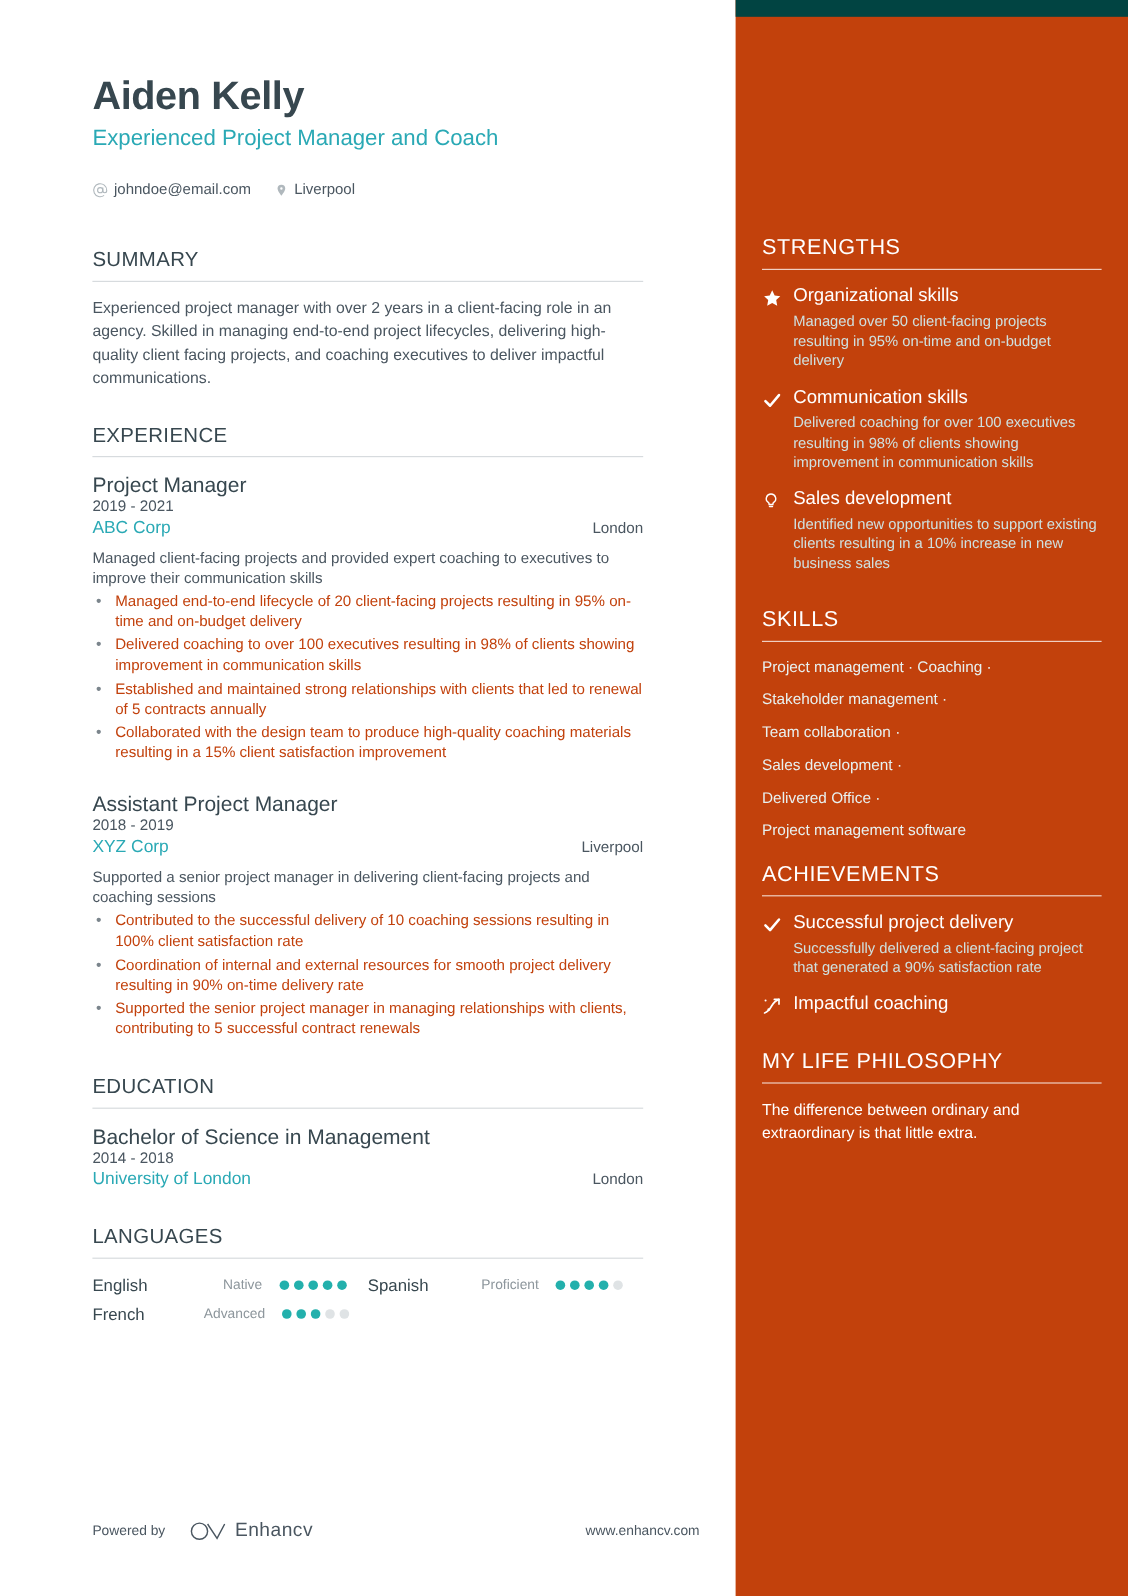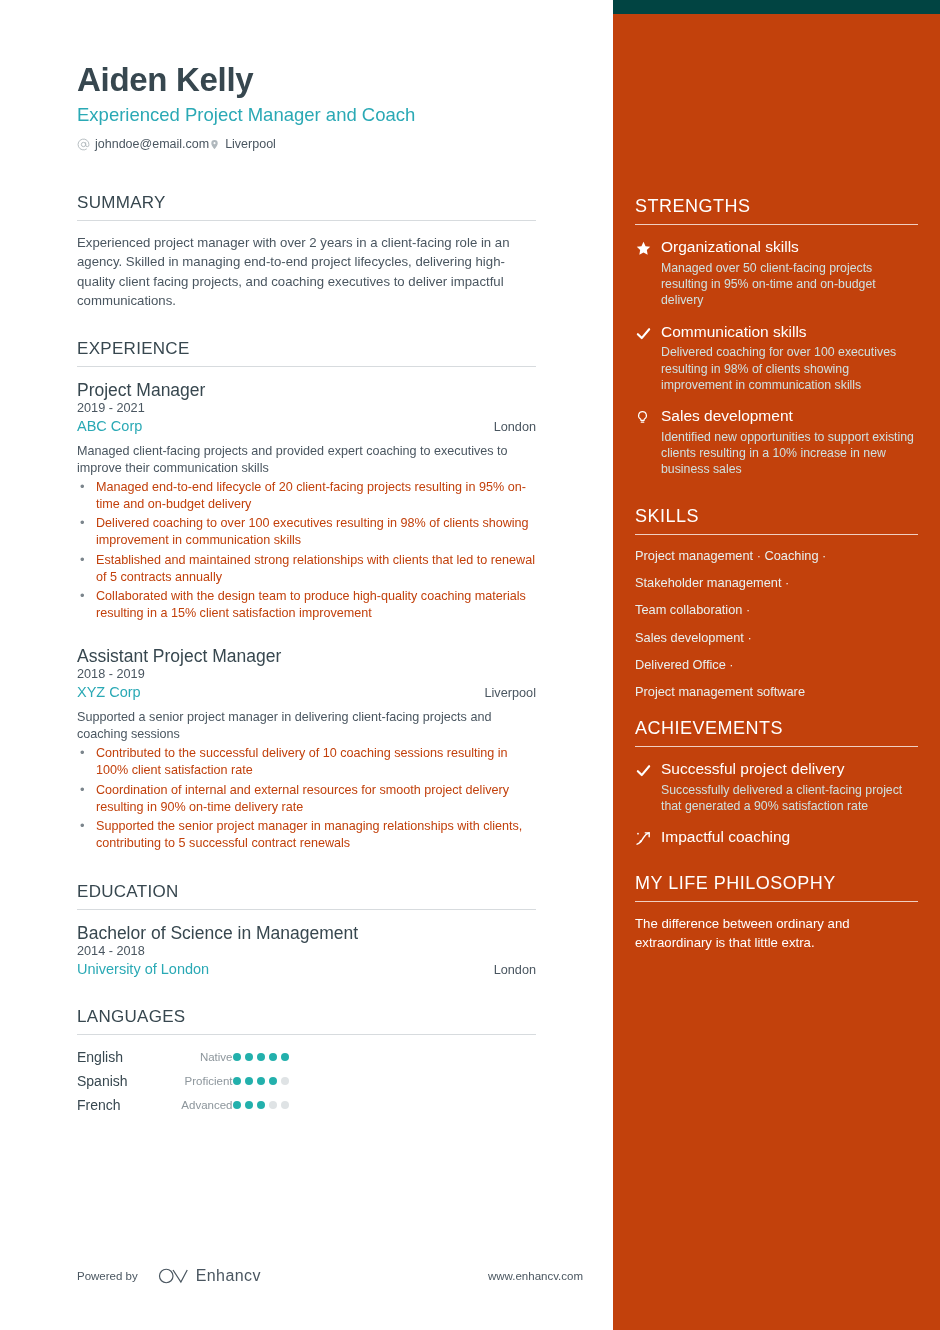--- a/index.html
+++ b/index.html
@@ -39,45 +39,45 @@
   .skills-list { }
   .skill-row { font-size:12.8px; color:#e8f1f0; line-height:1.2; margin-bottom:12px; }
 
   .philosophy { font-size:13.2px; line-height:1.42; color:#ffffff; }
 
   
   .main { position:absolute; left:0; top:0; width:613px; height:1330px; padding:0 77px; }
 
   .name { font-size:33px; font-weight:bold; color:#37474f; letter-spacing:-.3px; line-height:1.1; }
   .headline { font-size:18.5px; color:#2aa9b5; margin-top:6px; font-weight:400; }
-  .contact-row { display:flex; align-items:center; margin-top:11px; }
+  .contact-row { display:flex; align-items:center; gap:20px; margin-top:25px; }
   .contact-item { display:flex; align-items:center; gap:5px; font-size:12.5px; color:#4a5660; }
   .contact-icon { color:#b0b8bd; display:inline-flex; align-items:center; }
 
   .sec { margin-top:0; }
   .sec-title { font-size:17px; color:#37474f; font-weight:400; letter-spacing:.3px; padding-bottom:7px; }
   .sec-rule { height:1px; background:#d7dbde; }
 
   .summary-text { font-size:13.2px; line-height:1.45; color:#4a5660; }
 
   .job-head { display:flex; justify-content:space-between; align-items:baseline;flex-direction:column; }
   .job-title { font-size:17.5px; color:#37474f; font-weight:400; }
   .job-date { font-size:12.7px; color:#4a5660; }
   .job-sub { display:flex; justify-content:space-between; align-items:baseline; margin-top:3px; }
   .job-company { font-size:14.5px; color:#2aa9b5; }
   .job-loc { font-size:12.7px; color:#4a5660; }
   .job-desc { font-size:12.6px; line-height:1.36; color:#4a5660; margin-top:9px; }
   .bullets { list-style:none; margin-top:2px; }
   .bullets li { position:relative; padding-left:19px; font-size:12.6px; line-height:1.36; color:#c2410c; margin-top:2px; }
   .bullets li:before { content:"•"; position:absolute; left:3px; top:-1px; color:#7b858c; font-size:13px; }
 
-  .lang-grid { display:flex; flex-wrap:wrap;flex-direction:column; }
+  .lang-grid { display:flex; flex-wrap:wrap; }
   .lang-cell { width:50%; display:flex; align-items:center; margin-bottom:8px; }
   .lang-name { font-size:14px; color:#37474f; width:96px; }
-  .lang-level { font-size:11.5px; color:#8d969c; flex:1; text-align:right; }
+  .lang-level { font-size:11.5px; color:#8d969c; flex:1; text-align:right; padding-right:14px; }
   .dots { display:flex; gap:4px; width:74px; }
   .dot { width:8px; height:8px; border-radius:50%; background:#dfe3e5; }
   .dot.on { background:#23b0ac; }
 
   .footer { position:absolute; left:77px; bottom:44px; width:506px; display:flex; align-items:center; }
   .powered { font-size:11.5px; color:#4a5660; }
   .logo-mark { margin-left:20px; display:flex; align-items:center; }
   .logo-word { font-size:16px; color:#4a5660; margin-left:8px; letter-spacing:.4px; }
   .site { margin-left:auto; font-size:11.5px; color:#4a5660; }
 </style>

